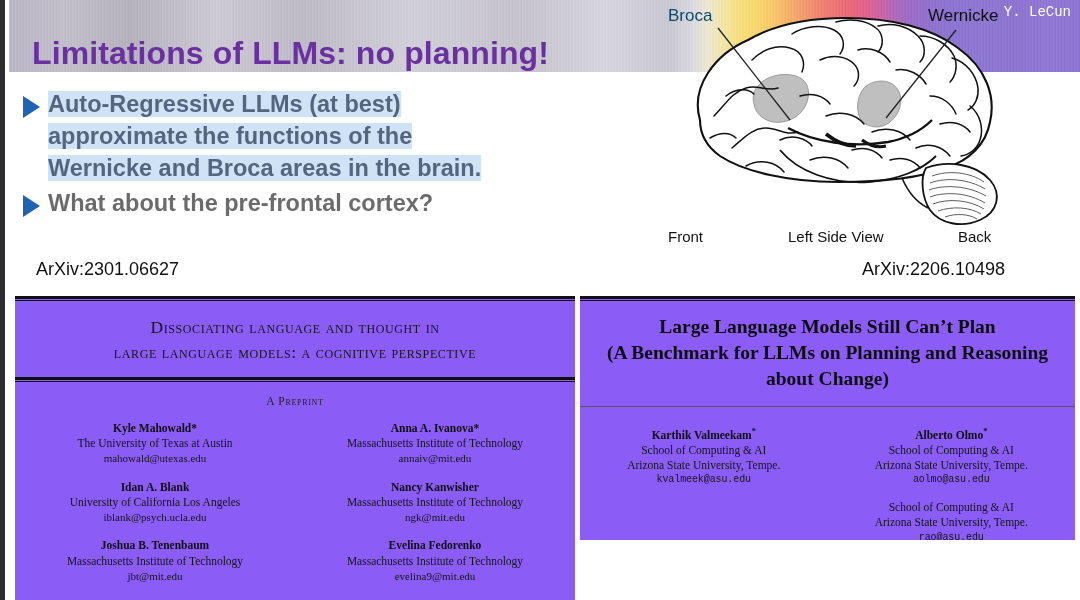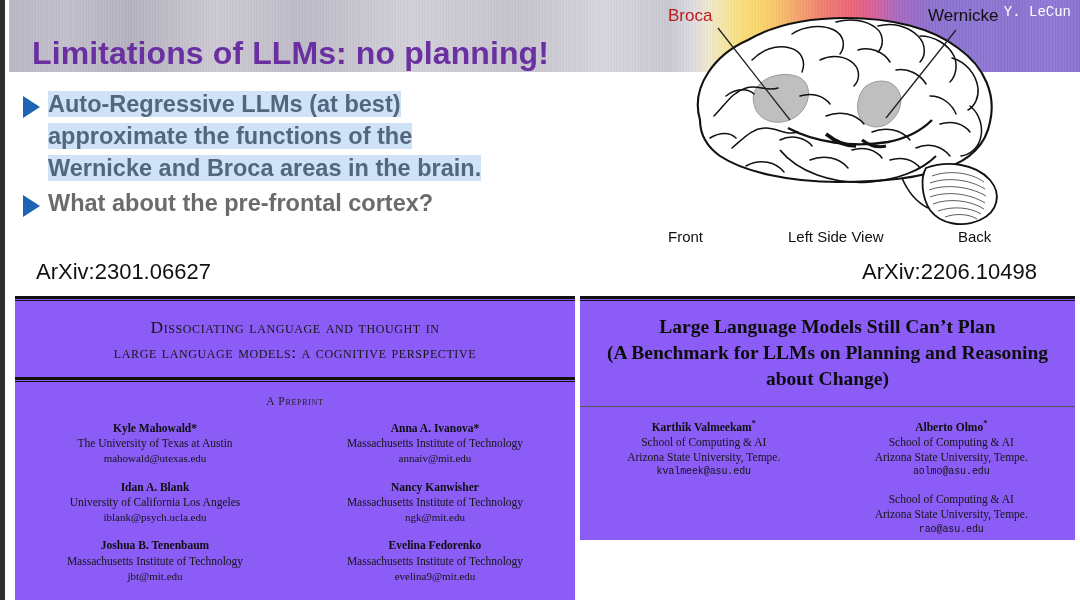--- a/index.html
+++ b/index.html
@@ -160,21 +160,21 @@
     font-family: "Liberation Sans", sans-serif;
     white-space: nowrap;
     z-index: 9;
   }
   .cap-front { left: 668px; }
   .cap-side  { left: 788px; }
   .cap-back  { left: 958px; }
   
   .arxiv {
     position: absolute;
-    font-size: 22px;
+    font-size: 18px;
     color: #111;
     font-family: "Liberation Sans", sans-serif;
     white-space: nowrap;
     z-index: 9;
   }
   .arxiv-left  { left: 36px;  top: 259px; }
   .arxiv-right { left: 862px; top: 259px; }
   
   .paper {
     position: absolute;
@@ -332,21 +332,21 @@
         <path d="M298 211 C312 206 330 207 341 214"></path>
         <path d="M305 217 C316 213 329 214 337 219"></path>
       </g>
 
       <path d="M262 178 C268 192 276 202 288 208" fill="none" stroke="#111111" stroke-width="1.6"></path>
 
       <line x1="78" y1="28" x2="150" y2="120" stroke="#222222" stroke-width="1.3"></line>
       <line x1="316" y1="30" x2="246" y2="118" stroke="#222222" stroke-width="1.3"></line>
     </svg>
 
-    <div style="position:absolute; left:28px; top:6px; font-size:17px; color:#b91c1c; font-family:'Liberation Sans',sans-serif;">Broca</div>
+    <div style="position:absolute; left:28px; top:6px; font-size:17px; color:#0c4a6e; font-family:'Liberation Sans',sans-serif;">Broca</div>
     <div style="position:absolute; left:288px; top:6px; font-size:17px; color:#111; font-family:'Liberation Sans',sans-serif;">Wernicke</div>
   </div>
 
   <div class="brain-caption cap-front">Front</div>
   <div class="brain-caption cap-side">Left Side View</div>
   <div class="brain-caption cap-back">Back</div>
 
   <div class="bullets">
     <div class="bullet-row">
       <div class="bullet-marker">
@@ -420,21 +420,21 @@
     <div class="rule-thick"></div>
     <div class="rp-title">
       <span>Large Language Models Still Can’t Plan</span><br>
       <span>(A Benchmark for LLMs on Planning and Reasoning</span><br>
       <span>about Change)</span>
     </div>
     <div class="rp-rule-wrap">
         <div class="rule-thin"></div>
       </div>
 
-    <div class="authors-grid" style="margin-top:12px;">
+    <div class="authors-grid" style="margin-top:20px;">
       <div class="authors-col">
         <div class="author-block">
           <div class="author-name"><span>Karthik Valmeekam</span><span class="sup">*</span></div>
           <div class="author-aff">School of Computing &amp; AI</div>
           <div class="author-aff">Arizona State University, Tempe.</div>
           <div class="author-email mono">kvalmeek@asu.edu</div>
         </div>
       </div>
       <div class="authors-col">
         <div class="author-block">

